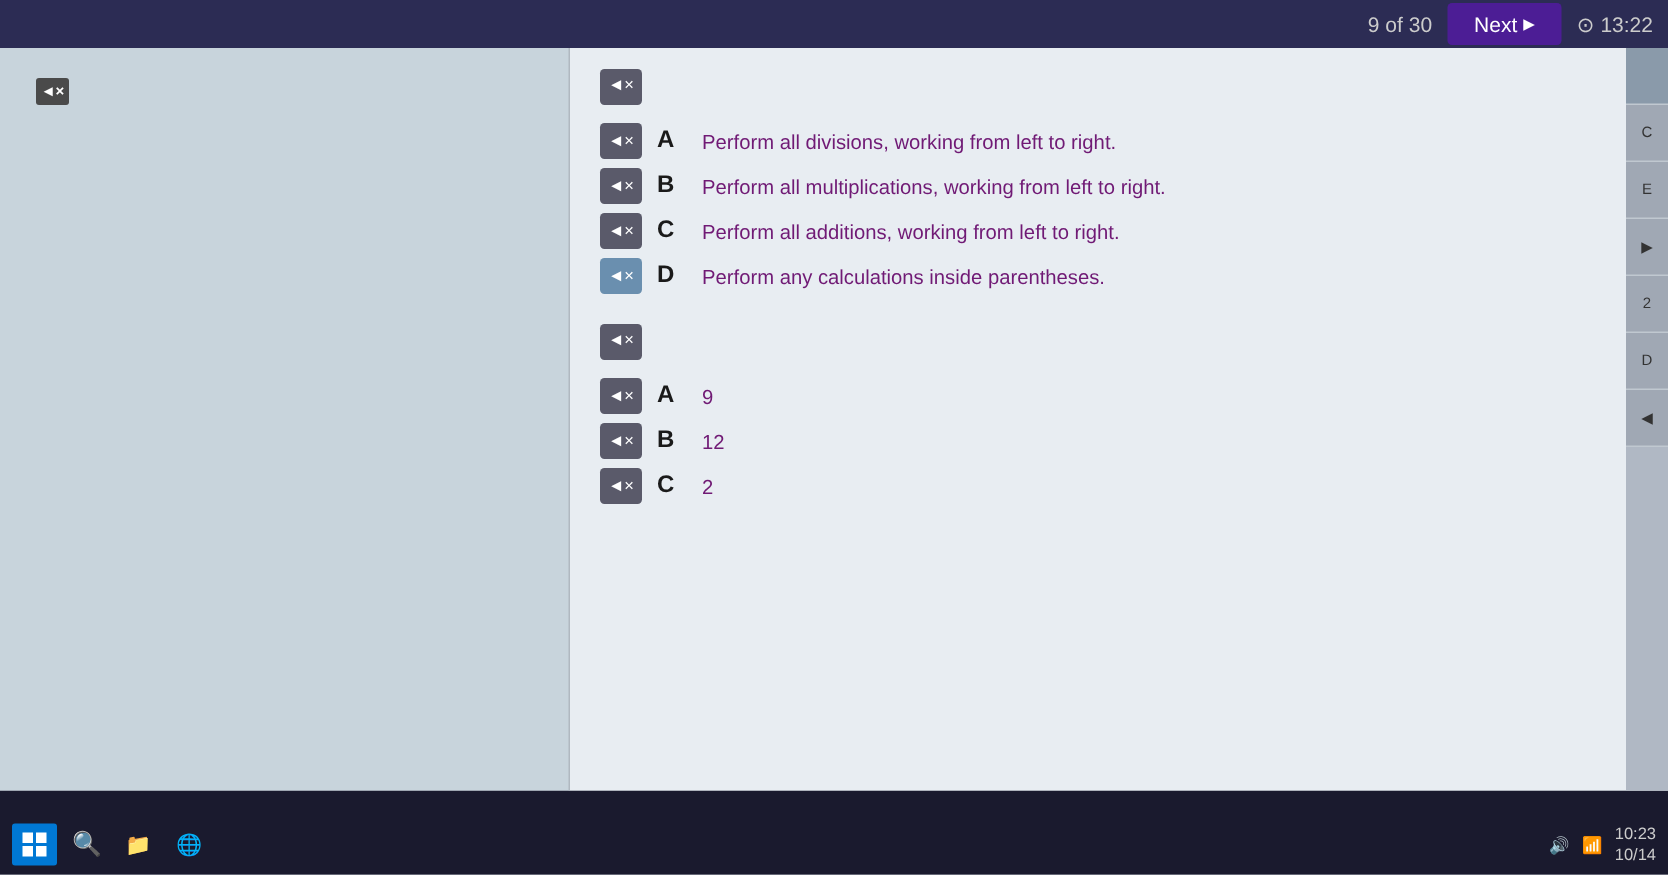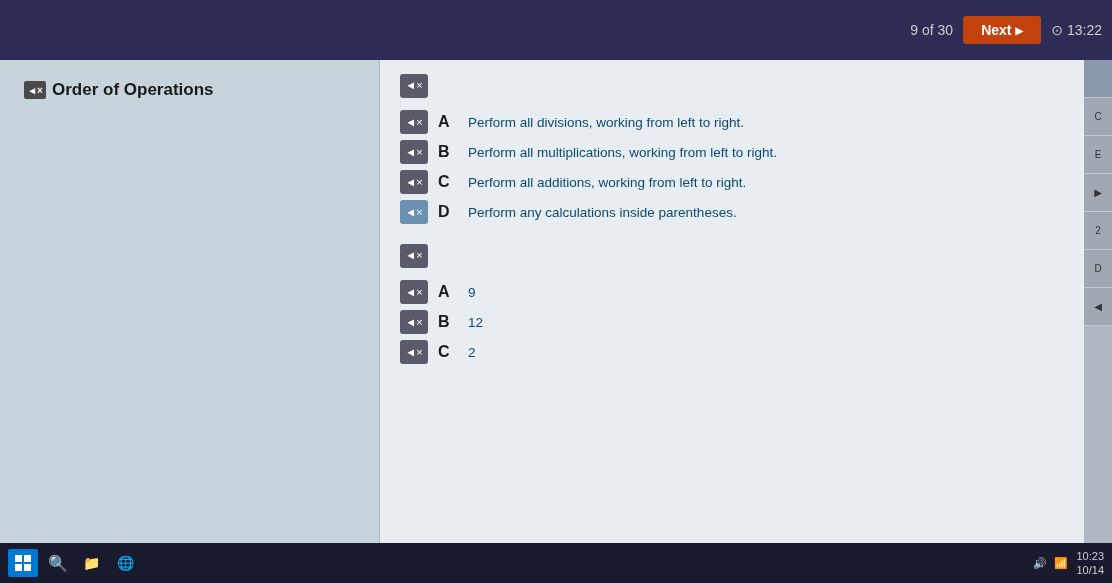--- a/index.html
+++ b/index.html
@@ -8,40 +8,40 @@
       height: 583px;
       overflow: hidden;
       font-family: Arial, sans-serif;
       background: #1a1a2e;
       position: relative;
     }
 
     
     .top-bar {
       width: 100%;
-      height: 60px;
+      height: 32px;
       background: #2c2c54;
       display: flex;
       align-items: center;
       justify-content: flex-end;
       padding: 0 10px;
       gap: 10px;
       position: relative;
     }
     .progress-text {
       color: #ccc;
       font-size: 14px;
     }
     .next-btn {
-      background: #c2410c;
+      background: #4c1d95;
       color: white;
       border: none;
       padding: 6px 18px;
       font-size: 14px;
-      font-weight: bold;
+      font-weight: normal;
       cursor: pointer;
       border-radius: 3px;
       display: flex;
       align-items: center;
       gap: 4px;
     }
     .next-btn::after {
       content: '▶';
       font-size: 10px;
     }
@@ -147,21 +147,21 @@
       background: #4a7c9e;
     }
     .option-letter {
       font-size: 16px;
       font-weight: bold;
       color: #1a1a1a;
       width: 20px;
     }
     .option-text {
       font-size: 13.5px;
-      color: #0c4a6e;
+      color: #701a75;
     }
 
     .section-divider {
       margin: 10px 0 12px 0;
       font-size: 13.5px;
       color: #1a1a1a;
       display: flex;
       align-items: center;
       gap: 6px;
       line-height: 1.4;
@@ -260,21 +260,20 @@
     <span class="timer-icon">⊙</span>
     <span>13:22</span>
   </span>
 </div>
 
 <div class="main-content">
 
   <div class="left-panel">
     <div class="section-title">
       <span class="speaker-icon">◄×</span>
-      <span>Order of Operations</span>
     </div>
   </div>
 
   <div class="right-panel">
 
     <div class="question-header">
       <span class="speaker-icon" style="background:#5a5a6a;color:white;width:28px;height:24px;border-radius:3px;display:inline-flex;align-items:center;justify-content:center;font-size:11px;cursor:pointer;flex-shrink:0;">◄×</span>
     </div>
 
     <div class="options-list">

